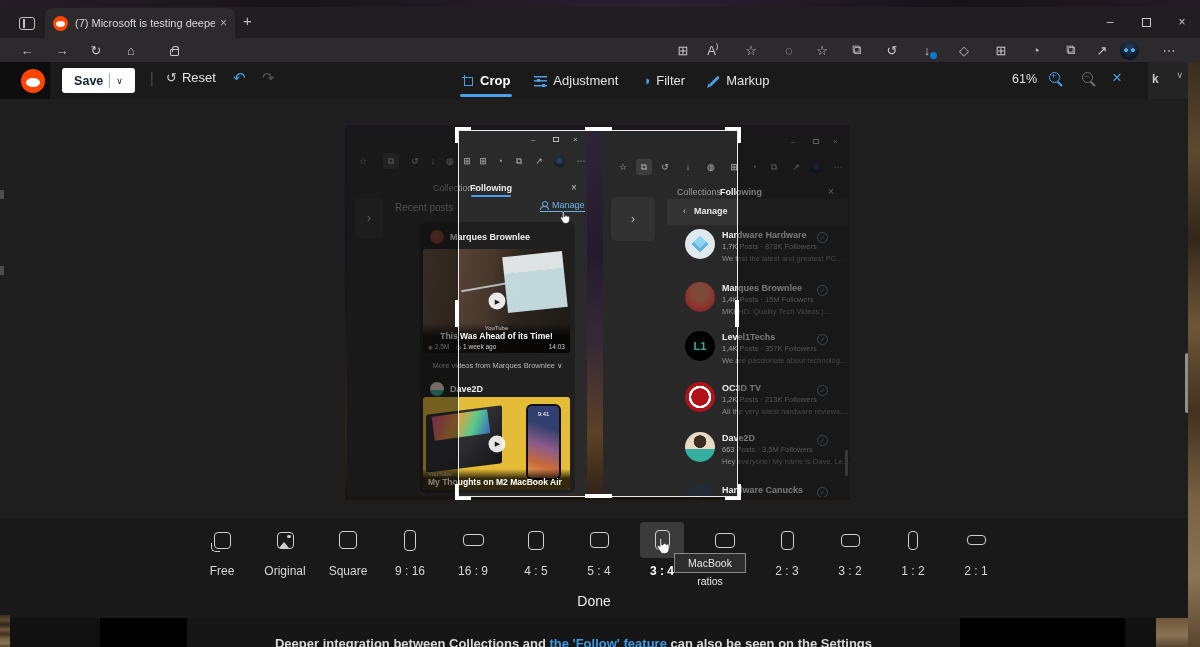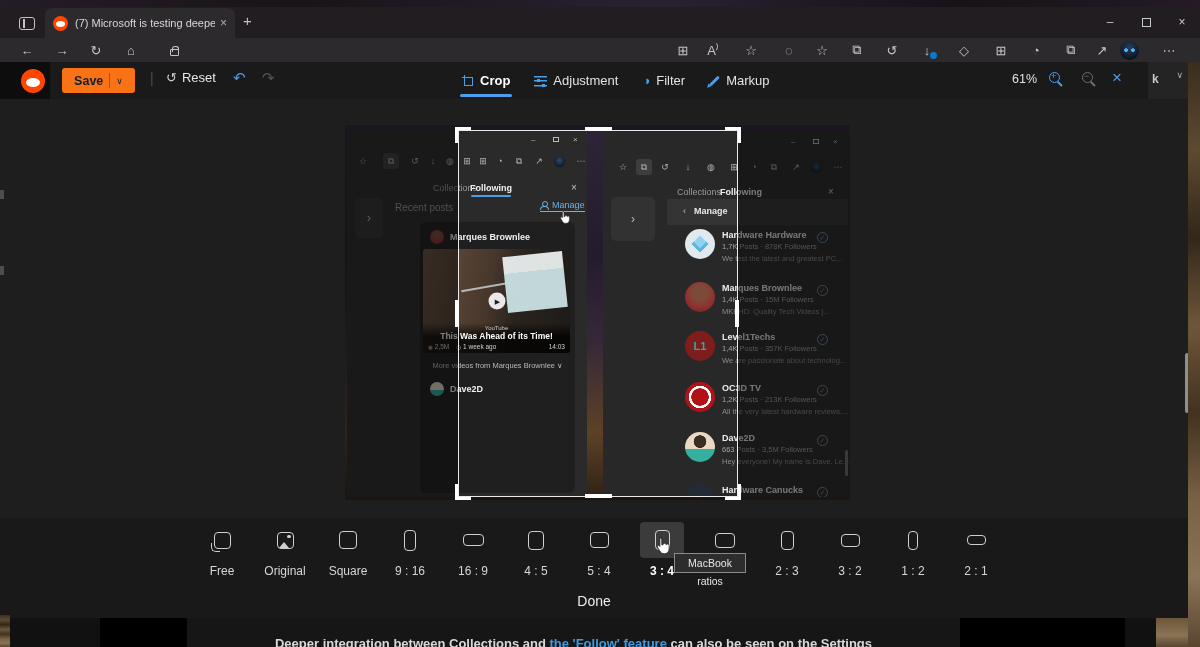--- a/index.html
+++ b/index.html
@@ -40,21 +40,21 @@
   .nav-av { width:19px; height:19px; border-radius:50%;
     background: radial-gradient(circle at 32% 48%, #49b6ff 1.5px, rgba(0,0,0,0) 2.2px),
                 radial-gradient(circle at 68% 48%, #49b6ff 1.5px, rgba(0,0,0,0) 2.2px),
                 radial-gradient(circle at 50% 35%, #27405c, #0b131d 75%); }
 
   
   #editorbar { left:0; top:62px; width:1148px; height:37px; background:#1a1a1a; }
   #red-block { position:absolute; left:0; top:0; width:50px; height:37px; background:#0d0d0d; overflow:hidden; }
   .reddit-circ { position:absolute; left:21px; top:7px; width:24px; height:24px; border-radius:50%; background:#ff4500; }
   .reddit-circ::after { content:""; position:absolute; left:5px; top:9px; width:14px; height:9px; background:#fff; border-radius:50%; }
-  .save-btn { position:absolute; left:62px; top:6px; width:73px; height:25px; background:#f97316; border-radius:3px;
+  .save-btn { position:absolute; left:62px; top:6px; width:73px; height:25px; background:#ffffff; border-radius:3px;
               display:flex; align-items:center; justify-content:center; gap:6px; font-size:12.5px; font-weight:700; color:#0d2030; }
   .save-div { width:1px; height:15px; background:rgba(0,0,0,.3); }
   .save-chev { font-size:9px; font-weight:400; }
   .esep { position:absolute; left:150px; top:8px; color:#4d4d4d; font-size:14px; }
   .reset-btn { position:absolute; left:166px; top:8px; display:flex; align-items:center; gap:5px; font-size:13px; color:#e6e6e6; }
   .ic-reset { color:#cfcfcf; font-size:13px; }
   .undo { position:absolute; left:233px; top:7px; font-size:15px; color:#4a9fe8; }
   .redo { position:absolute; left:262px; top:7px; font-size:15px; color:#555; }
   #etabs { position:absolute; left:462px; top:0; height:37px; display:flex; gap:24px; align-items:center; }
   .etab { position:relative; display:flex; align-items:center; gap:6px; height:37px; font-size:13px; color:#e2e2e2; }
@@ -143,21 +143,21 @@
   .more-v { position:absolute; left:0; top:139px; width:100%; text-align:center; font-size:7.5px; color:#b8b8b8; }
   .manage2-row { position:absolute; left:64px; top:68px; width:181px; height:26px; background:#343434; }
   .manage2 { position:absolute; left:16px; top:7px; display:flex; gap:8px; font-size:9px; color:#e8e8e8; font-weight:700; }
   .m2-back { font-weight:400; color:#c0c0c0; }
   .ch-row { position:absolute; left:0; width:247px; height:48px; }
   .ch-av { position:absolute; left:82px; top:-1px; width:30px; height:30px; border-radius:50%; overflow:hidden;
            display:flex; align-items:center; justify-content:center; }
   .av-hu { background:#dfe9ee; }
   .cube { width:12px; height:12px; background:#8fd3f2; transform:rotate(45deg); box-shadow:inset -3px -3px 0 #5fb3dc; }
   .av-mb { background:radial-gradient(circle at 50% 38%,#7d4a3a 0 30%,#8f2f2f 62%,#5a1f1f 100%); }
-  .av-l1 { background:#7f1d1d; color:#25b0a0; font-size:11px; font-weight:700; }
+  .av-l1 { background:#000000; color:#25b0a0; font-size:11px; font-weight:700; }
   .av-oc { background:radial-gradient(circle,#b01217 0 40%,#fff 42% 52%,#b01217 54% 78%,#fff 80% 100%); }
   .av-d2 { background:radial-gradient(circle at 50% 32%,#3a2e24 0 24%,rgba(0,0,0,0) 26%),linear-gradient(180deg,#e9d9c4 0 58%,#35b0a0 58% 100%); }
   .av-hc { background:radial-gradient(circle at 40% 55%,#c8332a 0 18%,rgba(0,0,0,0) 20%),#222b36; }
   .ch-name { position:absolute; left:119px; top:0; font-size:9px; font-weight:700; color:#ececec; white-space:nowrap; }
   .ch-stats { position:absolute; left:119px; top:12px; font-size:7.5px; color:#a4a4a4; white-space:nowrap; }
   .ch-desc { position:absolute; left:119px; top:24px; font-size:7.5px; color:#8a8a8a; white-space:nowrap; }
   .chk { position:absolute; left:214px; top:2px; width:11px; height:11px; border:1px solid #6f8ca6; border-radius:50%;
          color:#6f8ca6; font-size:7px; display:flex; align-items:center; justify-content:center; }
   .w2-scroll { position:absolute; left:242px; top:319px; width:3px; height:26px; background:#6e6e6e; border-radius:2px; }
 
@@ -356,20 +356,31 @@
                 <span>1 week ago</span>
                 <span class="t-dur">14:03</span>
               </div>
             </div>
           </div>
           <div class="more-v"><span>More videos from Marques Brownlee</span> <span>∨</span></div>
           <div class="p-head" style="top:160px">
             <span class="pav pav-d2"></span>
             <span class="p-name">Dave2D</span>
           </div>
+          <div class="thumb thumb2">
+            <span class="laptop-screen"></span>
+            <span class="phone">
+                <span>9:41</span>
+              </span>
+            <span class="play">▶</span>
+            <div class="t-ov">
+              <div class="t-wm">YouTube</div>
+              <div class="t-title">My Thoughts on M2 MacBook Air</div>
+            </div>
+          </div>
         </div>
       </div>
 
       <div class="win" id="win2">
         <div class="w-titlebar">
           <span class="wtc" style="left:188px">–</span>
           <span class="wtc-box" style="left:210px"></span>
           <span class="wtc" style="left:230px">×</span>
         </div>
         <div class="w-toolbar" style="top:26px" id="win2-icons">

